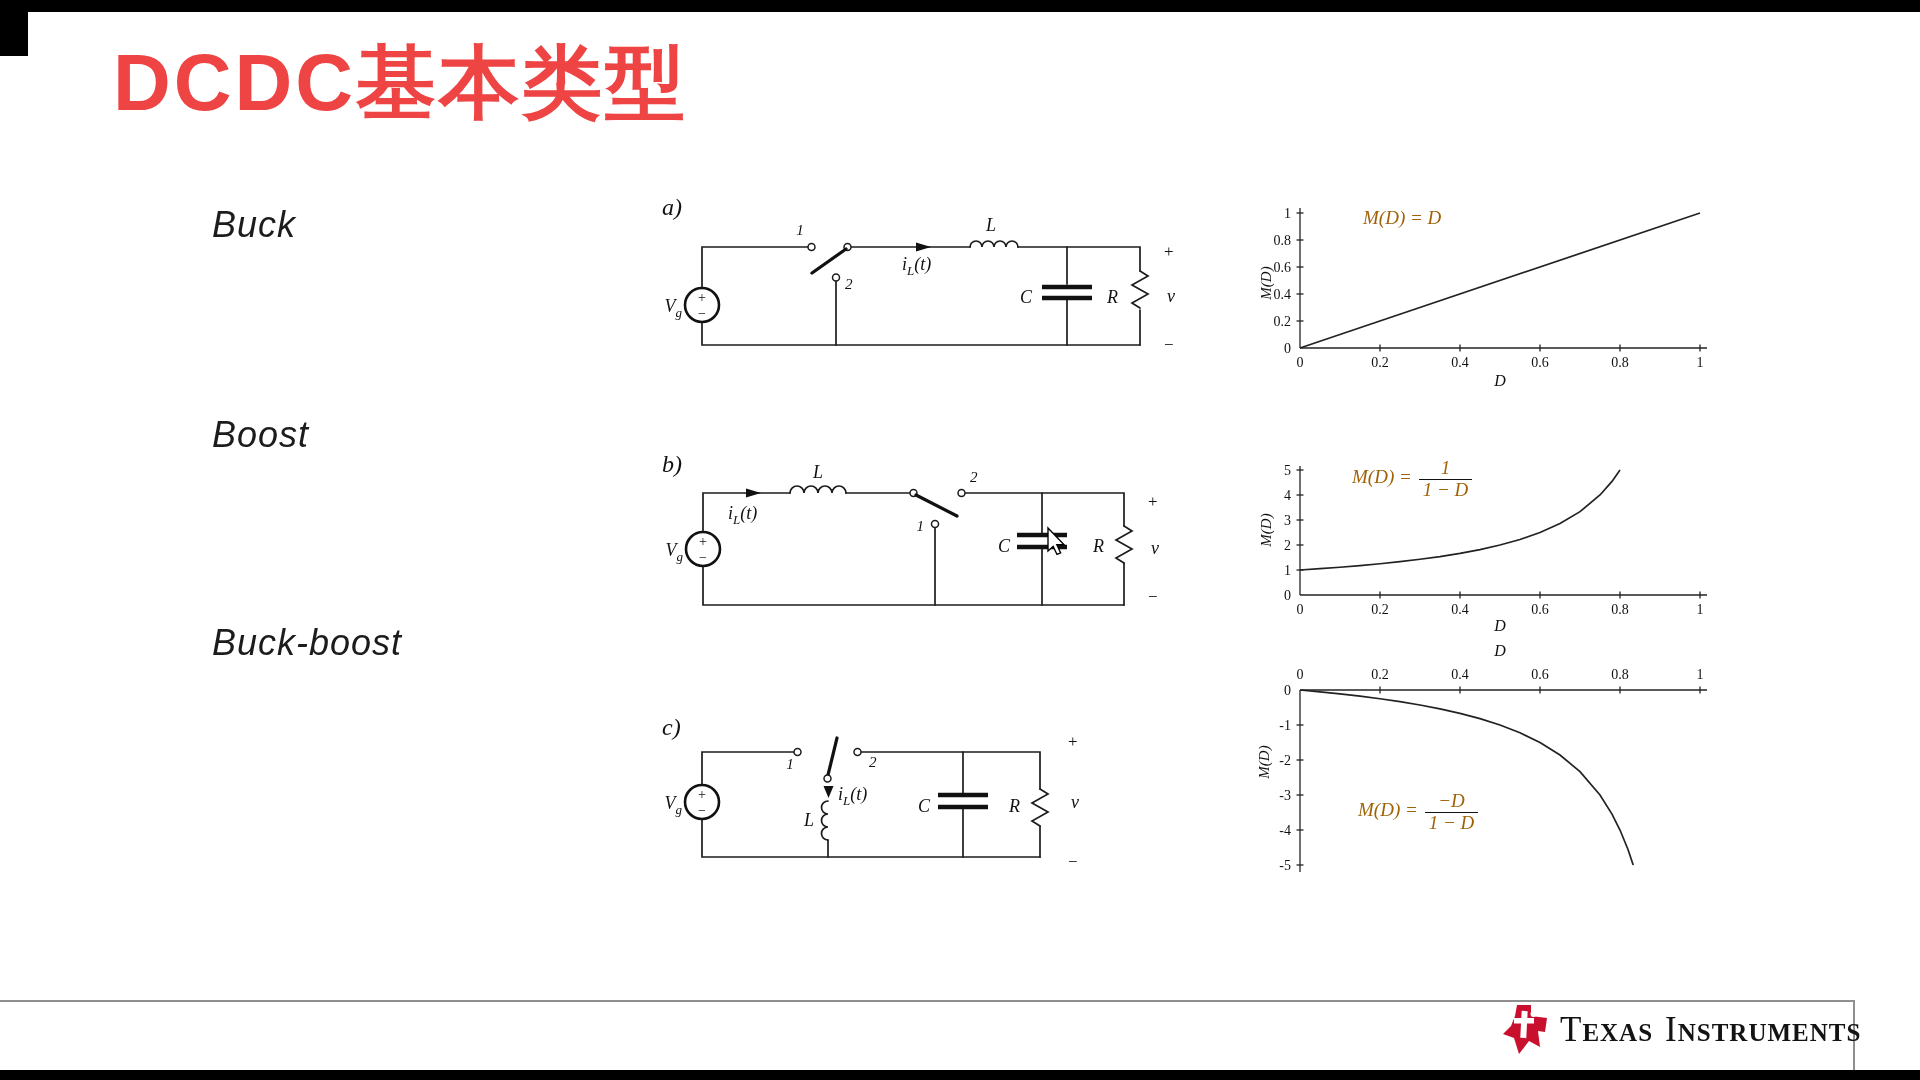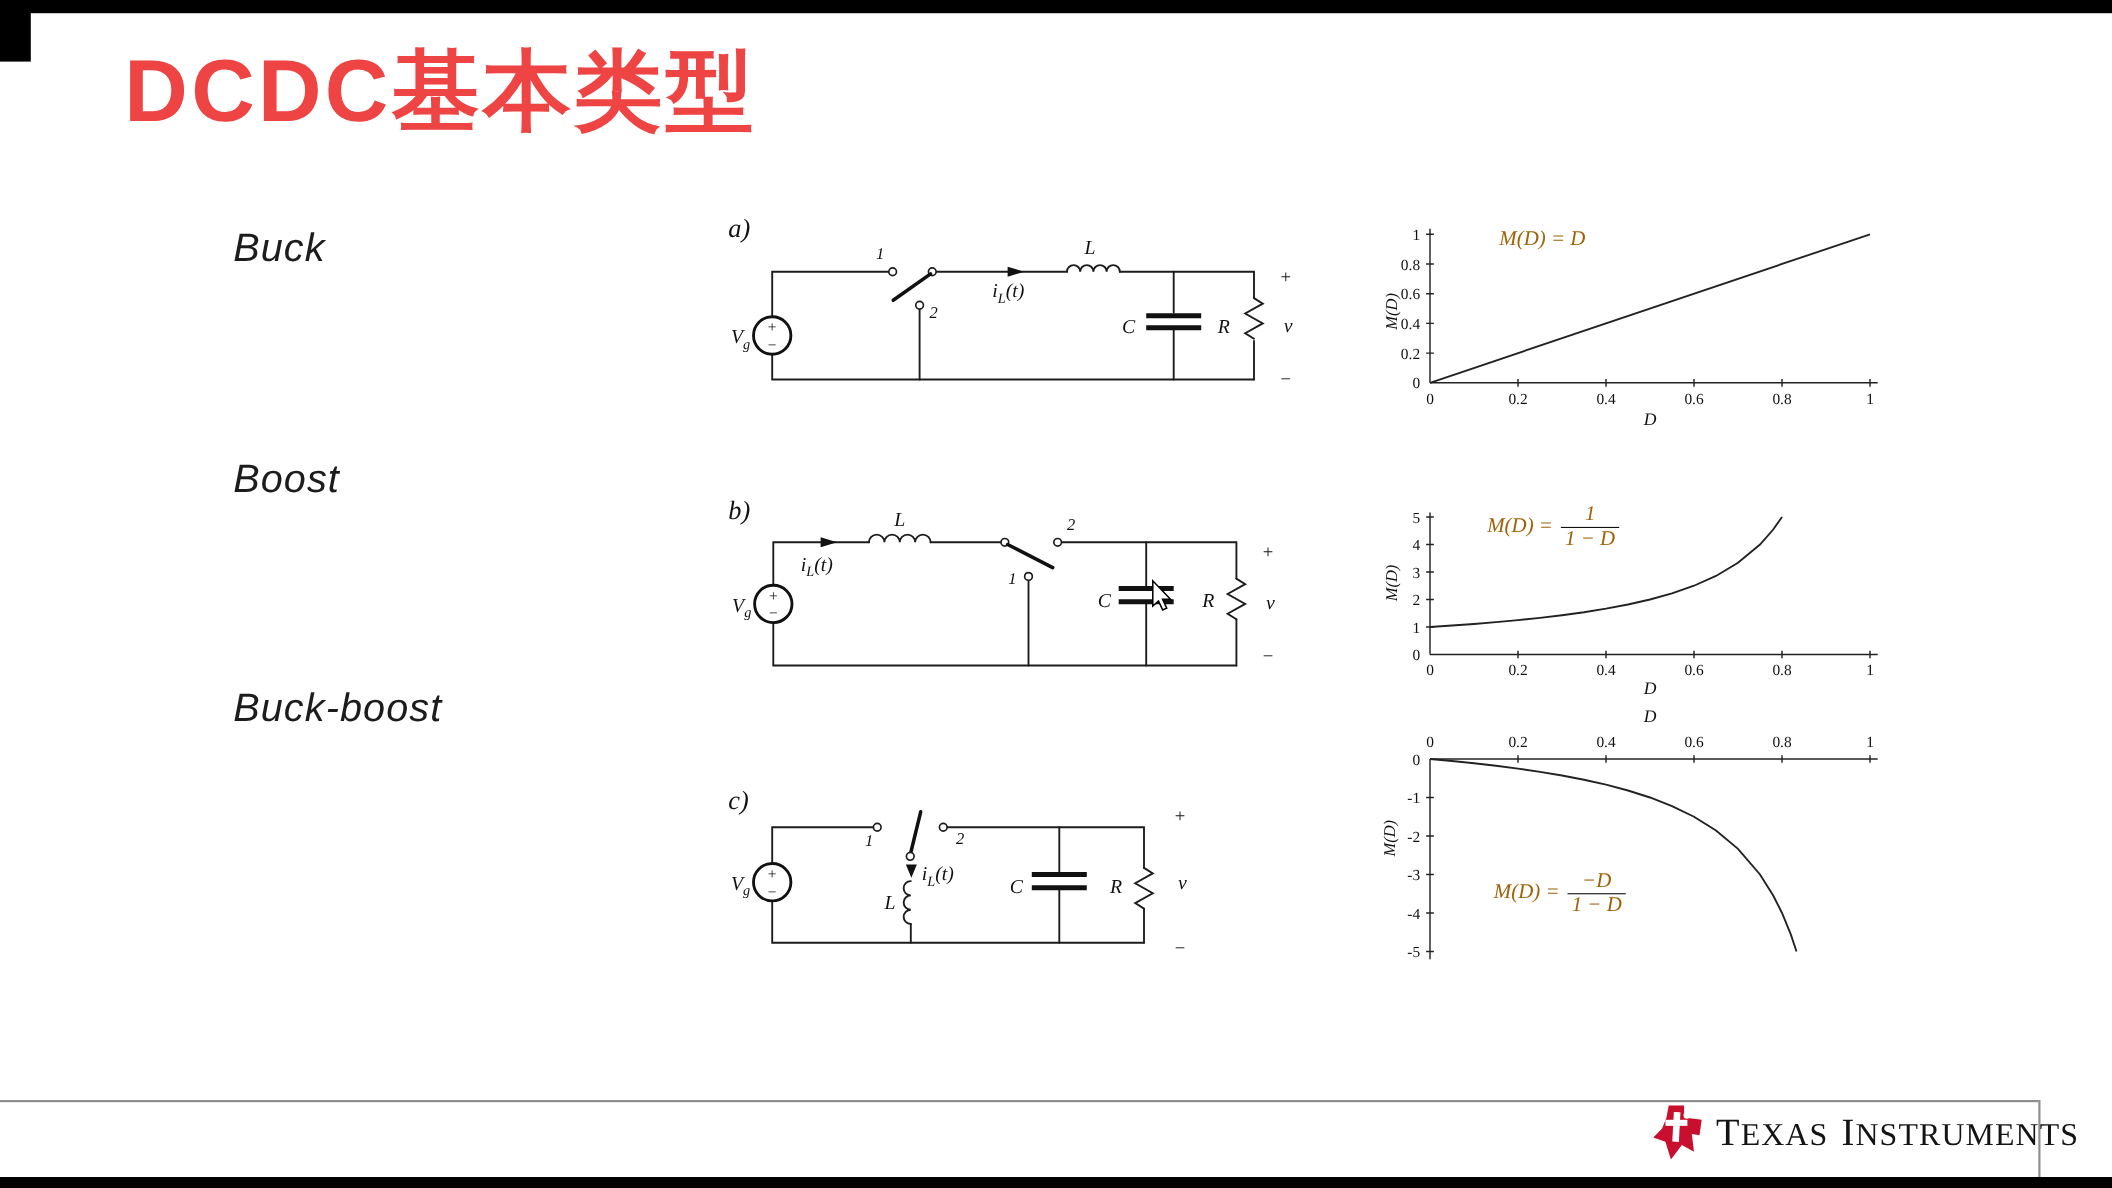--- a/index.html
+++ b/index.html
@@ -32,21 +32,21 @@
   .frac{display:inline-block;text-align:center;vertical-align:middle;margin-left:7px;}
   .frac .num{display:block;border-bottom:1.6px solid #111;padding:0 4px;line-height:1.08;}
   .frac .den{display:block;padding:0 4px;line-height:1.08;}
   .ylab{position:absolute;width:100px;height:20px;text-align:center;transform:rotate(-90deg);
         font:italic 15px "Liberation Serif",serif;color:#111;}
   .hline{position:absolute;height:2px;background:#8f8f8f;}
   .vline{position:absolute;width:2px;background:#8f8f8f;}
   .brand{position:absolute;display:flex;align-items:center;gap:12px;}
   .brand-text{font-family:"Liberation Serif",serif;color:#131313;letter-spacing:1px;white-space:nowrap;}
   .brand-text .big{font-size:35px;}
-  .brand-text .sm{font-size:29px;}
+  .brand-text .sm{font-size:25px;font-weight:bold;}
   .brand-text .sp{margin-left:12px;}
 </style>
 </head>
 <body>
 
 <div class="stage">
 
   <div class="bar" style="left:0;top:0;width:1920px;height:12px;"></div>
   <div class="bar" style="left:0;top:0;width:28px;height:56px;"></div>
   <div class="bar" style="left:0;top:1070px;width:1920px;height:10px;"></div>

